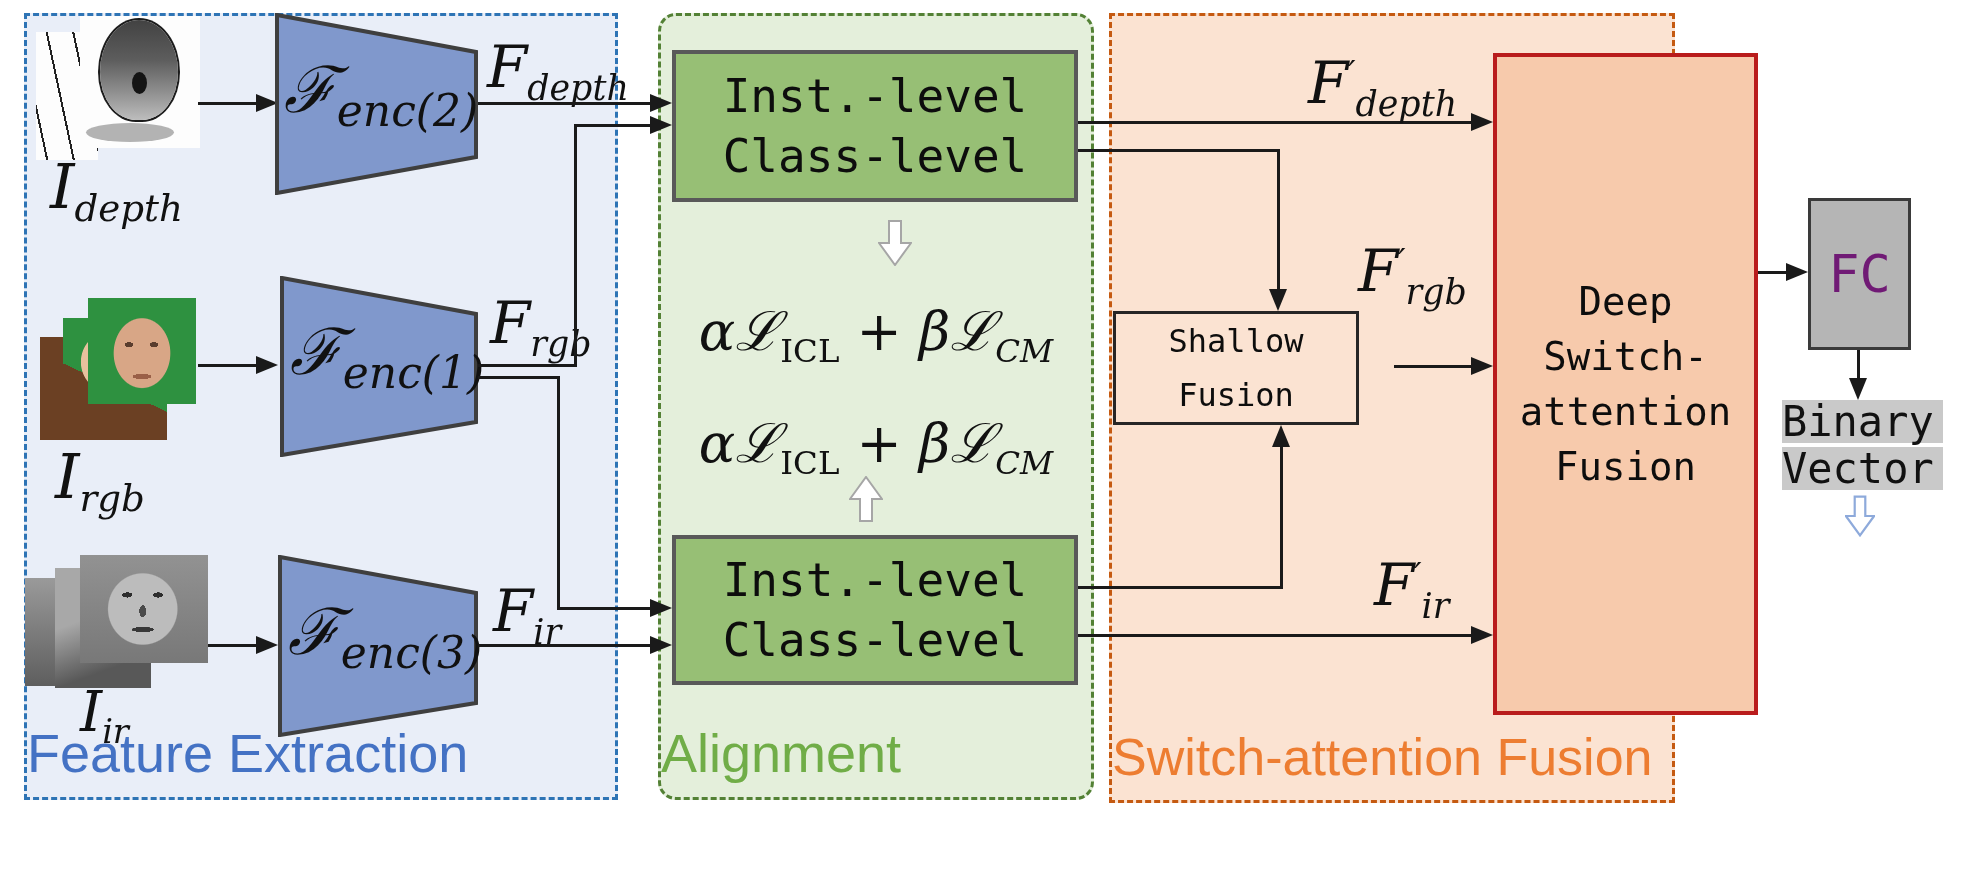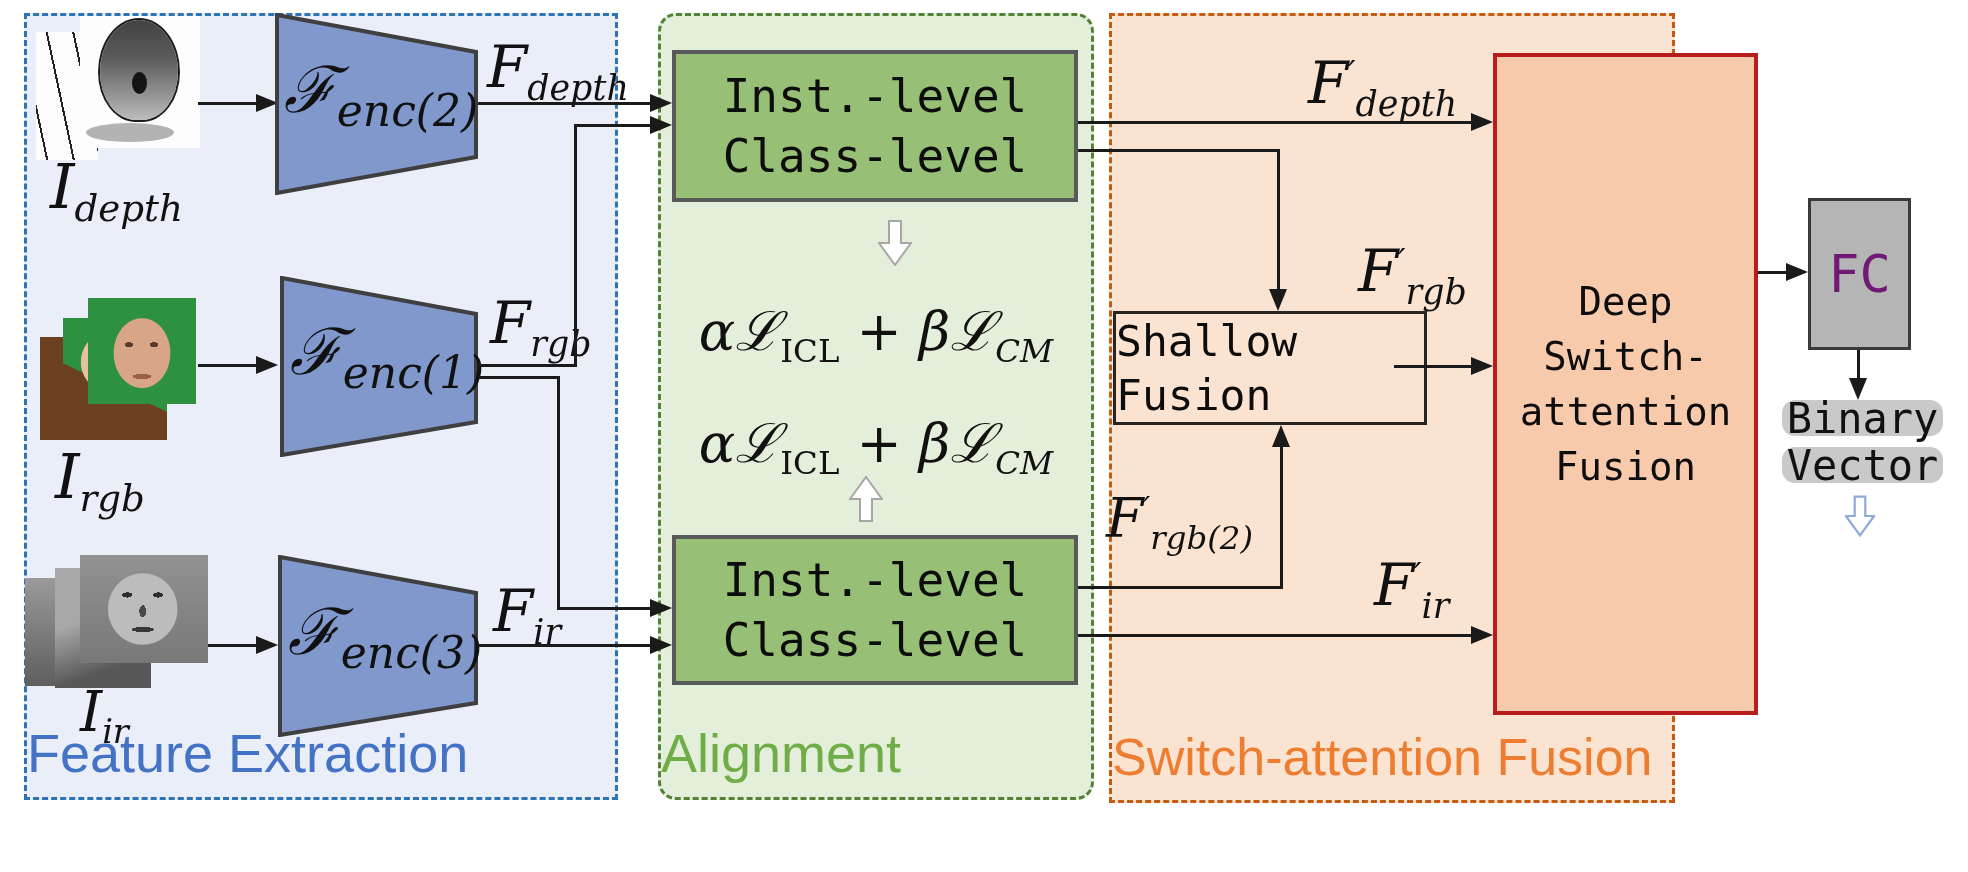--- a/index.html
+++ b/index.html
@@ -39,35 +39,35 @@
   .inst-box{position:absolute;left:672px;width:406px;box-sizing:border-box;
             background:#97bf75;border:4px solid #595959;
             display:flex;flex-direction:column;justify-content:center;align-items:center;
             font-family:"DejaVu Sans Mono",monospace;font-size:46px;line-height:60px;color:#0d0d0d;}
   
   .eq{position:absolute;left:658px;width:436px;text-align:center;white-space:nowrap;
       font-family:"DejaVu Serif",serif;font-style:italic;font-size:54px;color:#111;}
   .eq sub{font-size:0.6em;margin-top:44px;}
   .eq .rm{font-style:normal;}
   
-  #shallow-box{position:absolute;left:1113px;top:311px;width:314px;height:114px;box-sizing:border-box;
+  #shallow-box{position:absolute;left:1113px;top:311px;width:246px;height:114px;box-sizing:border-box;
                background:#fbe3d2;border:3px solid #262626;display:flex;flex-direction:column;
-               justify-content:center;font-family:"DejaVu Sans Mono",monospace;
-               font-size:43px;line-height:54px;color:#0d0d0d;}
+               justify-content:center;align-items:center;font-family:"DejaVu Sans Mono",monospace;
+               font-size:32px;line-height:54px;color:#0d0d0d;}
   #deep-box{position:absolute;left:1493px;top:53px;width:265px;height:662px;box-sizing:border-box;
             background:#f7caac;border:4px solid #b91c1c;display:flex;flex-direction:column;
             justify-content:center;align-items:center;font-family:"DejaVu Sans Mono",monospace;
             font-size:39px;line-height:55px;color:#0d0d0d;}
   
   #fc-box{position:absolute;left:1808px;top:198px;width:103px;height:152px;box-sizing:border-box;
           background:#b5b5b5;border:3px solid #3a3a3a;display:flex;justify-content:center;
           align-items:center;font-family:"DejaVu Sans Mono",monospace;font-size:52px;color:#701a75;}
-  .bin-line{position:absolute;left:1782px;width:161px;height:36px;background:#c9c9c9;
-            display:flex;justify-content:center;align-items:center;
-            font-family:"DejaVu Sans Mono",monospace;font-size:42px;color:#111;border-radius:13px;}
+  .bin-line{position:absolute;left:1782px;width:161px;height:43px;background:#c9c9c9;
+            display:flex;justify-content:flex-start;align-items:center;
+            font-family:"DejaVu Sans Mono",monospace;font-size:42px;color:#111;}
   
   .block-arrow{position:absolute;}
   
   .img-stack{position:absolute;}
   .img-stack div{position:absolute;}
   .dp-back{left:0;top:16px;width:62px;height:128px;background:
      repeating-linear-gradient(78deg,rgba(0,0,0,0) 0 10px,#222 10px 12px,rgba(0,0,0,0) 12px 26px),#fdfdfd;}
   .dp-front{left:44px;top:0;width:120px;height:132px;background:#fdfdfd;}
   .dp-head{left:20px;top:4px;width:78px;height:100px;border-radius:50% 50% 46% 46%/52% 52% 48% 48%;
            background:linear-gradient(180deg,#424242 0%,#5d5d5d 40%,#8f8f8f 72%,#bdbdbd 100%);
@@ -253,23 +253,20 @@
   </div>
   <div class="mlabel" style="left:1358px;top:242px">
     <span>F</span><sup>′</sup><sub>rgb</sub>
   </div>
 
   <div>
     <div class="hl" style="left:1078px;top:586px;width:205px"></div>
     <div class="vl" style="left:1280px;top:445px;height:144px"></div>
     <div class="ah-u" style="left:1272px;top:425px"></div>
   </div>
-  <div class="mlabel small" style="left:1106px;top:492px">
-    <span>F</span><sup>′</sup><sub>rgb(2)</sub>
-  </div>
 
   <div>
     <div class="hl" style="left:1078px;top:634px;width:395px"></div>
     <div class="ah-r" style="left:1471px;top:626px"></div>
   </div>
   <div class="mlabel" style="left:1374px;top:556px">
     <span>F</span><sup>′</sup><sub>ir</sub>
   </div>
 
   <div id="deep-box">

